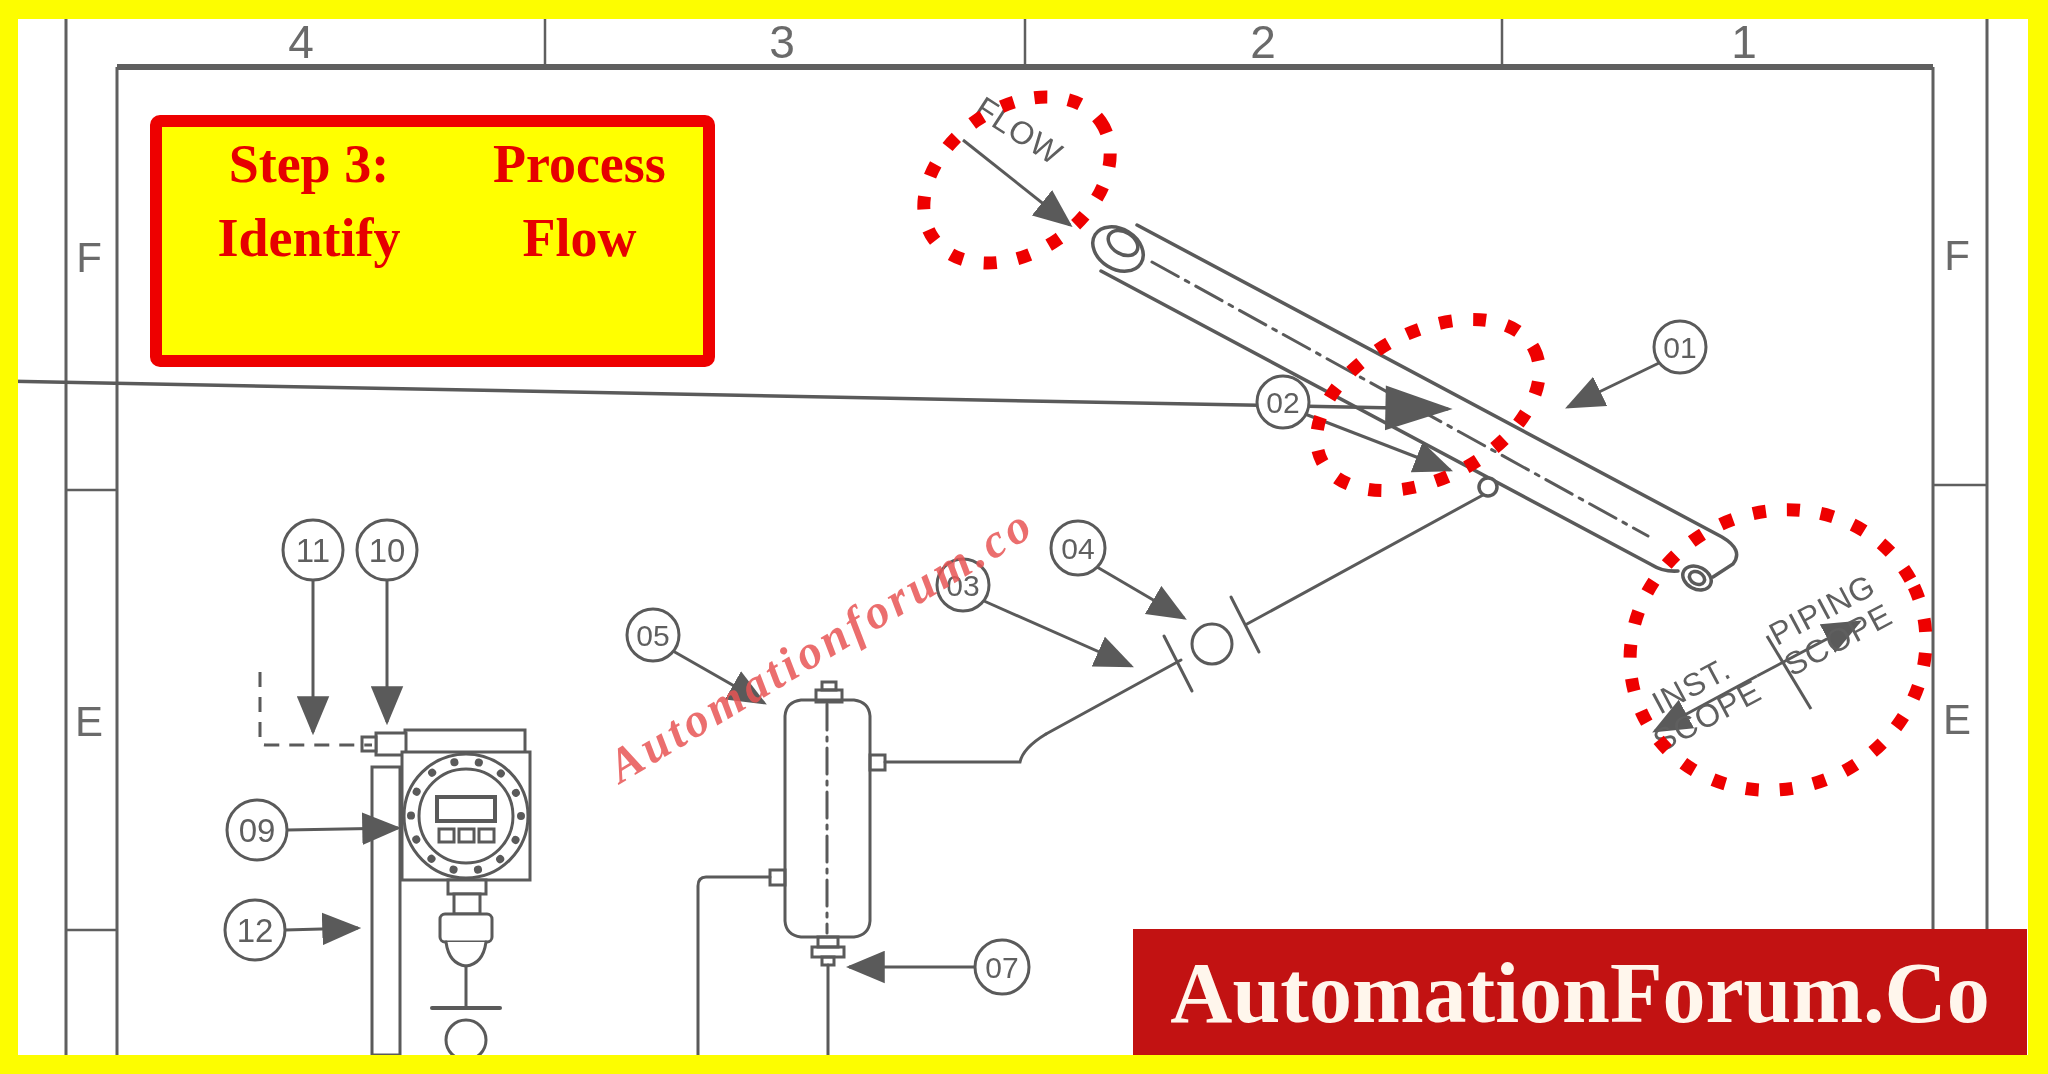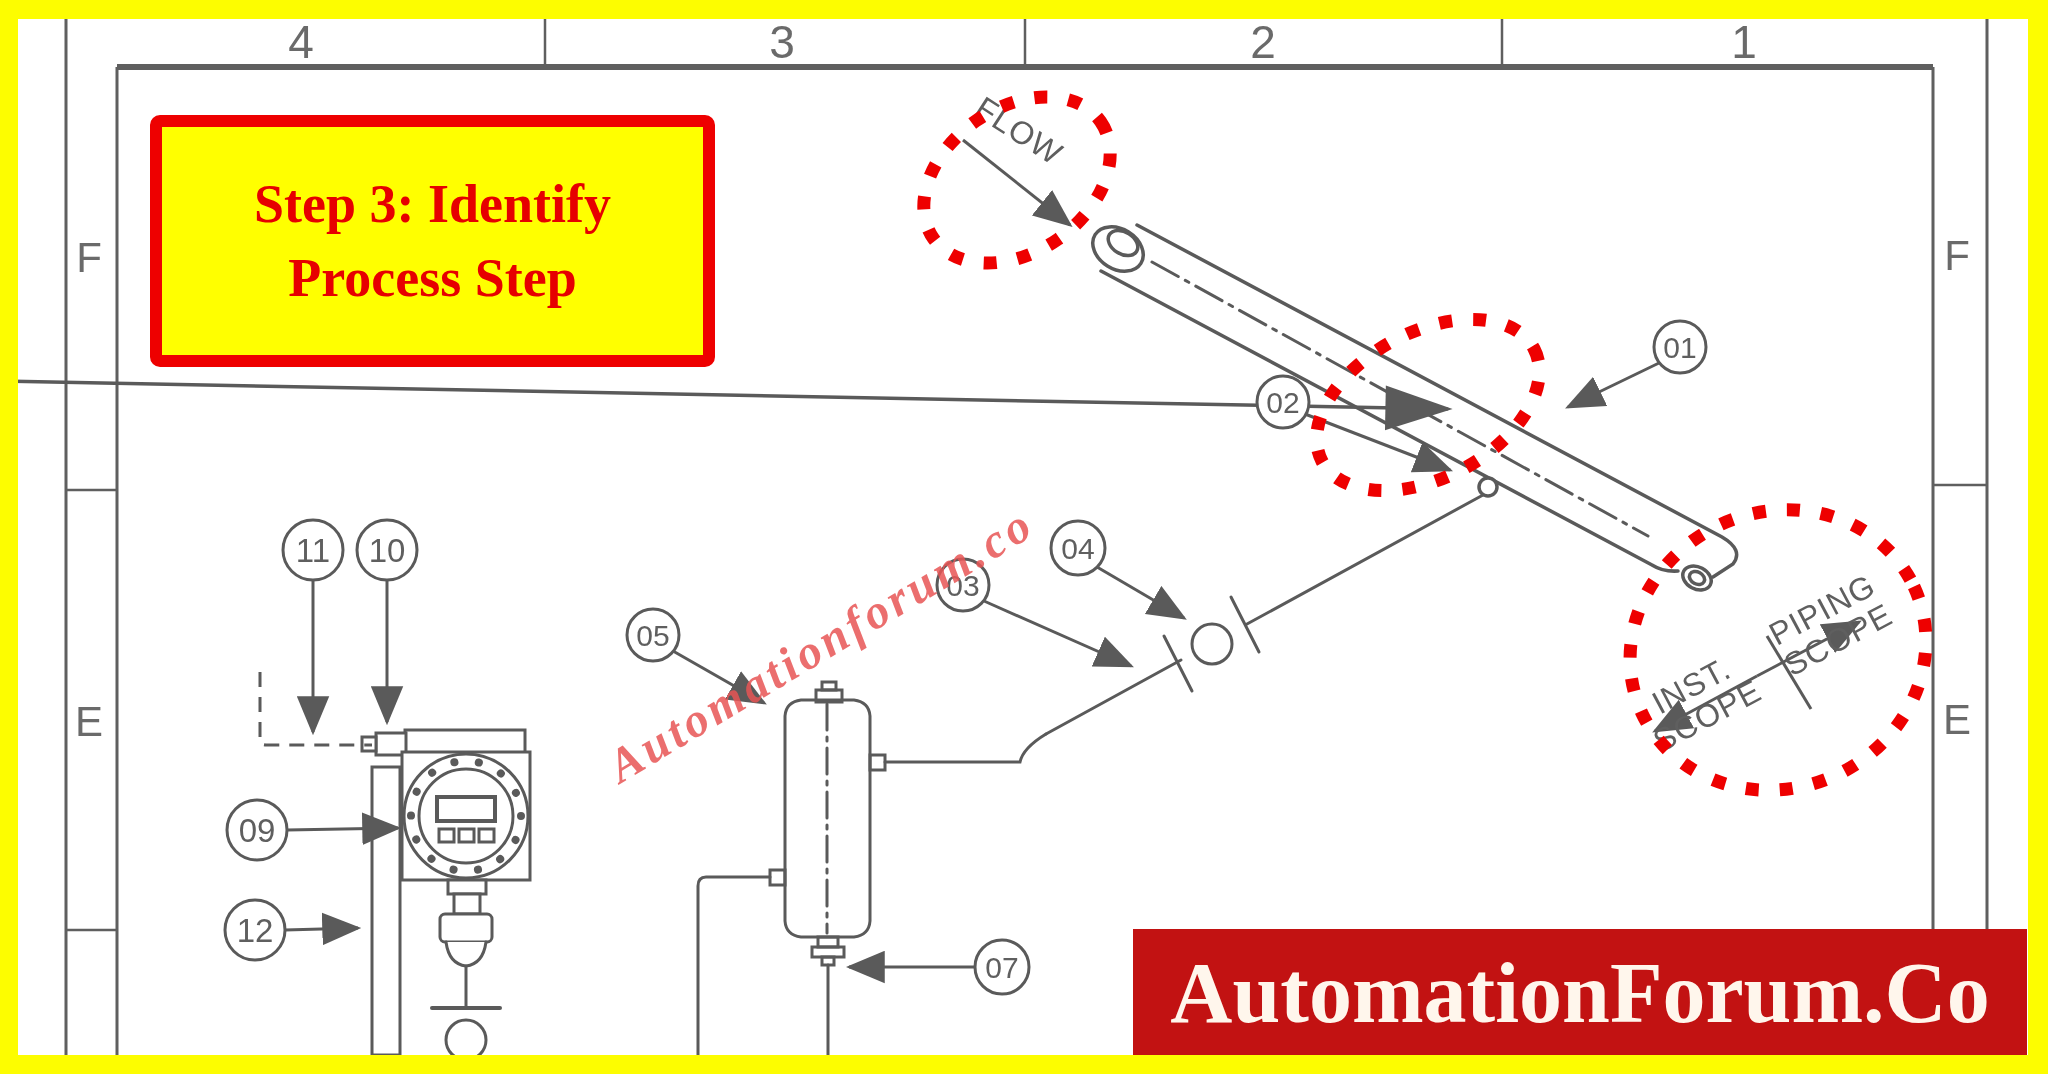--- a/index.html
+++ b/index.html
@@ -6,21 +6,21 @@
   .stage{position:relative;width:2048px;height:1074px;background:#ffffff;overflow:hidden;
          font-family:"Liberation Sans",sans-serif;}
   .yb{position:absolute;background:#fdfd00;z-index:50;}
   .yb.top{left:0;top:0;width:2048px;height:19px;}
   .yb.bottom{left:0;top:1055px;width:2048px;height:19px;}
   .yb.left{left:0;top:0;width:18px;height:1074px;}
   .yb.right{left:2028px;top:0;width:20px;height:1074px;}
   svg.canvas{position:absolute;left:0;top:0;z-index:5;}
   .step-note{position:absolute;left:150px;top:115px;width:565px;height:252px;
      background:#ffff00;border:12px solid #ee0000;border-radius:10px;box-sizing:border-box;
-     z-index:10;display:flex;flex-direction:column;justify-content:center;text-align:center;}
+     z-index:10;display:flex;flex-direction:row;justify-content:center;text-align:center;}
   .step-note div{font-family:"Liberation Serif",serif;font-weight:700;color:#e60000;
      font-size:54px;line-height:74px;}
   .watermark{position:absolute;left:612px;top:742px;z-index:12;
      font-family:"Liberation Serif",serif;font-style:italic;font-weight:700;
      font-size:48px;letter-spacing:4px;color:rgba(231,85,85,0.85);
      transform:rotate(-31deg);transform-origin:0 50%;white-space:nowrap;}
   .brand-banner{position:absolute;left:1133px;top:929px;width:894px;height:128px;
      background:#c21212;z-index:40;display:flex;align-items:center;justify-content:center;}
   .brand-banner span{font-family:"Liberation Serif",serif;font-weight:700;color:#fff6ec;
      font-size:86px;white-space:nowrap;}
@@ -206,21 +206,21 @@
 
     <g stroke="#ee0000" stroke-width="13" fill="none" stroke-dasharray="13 21">
       <ellipse cx="1017" cy="180" rx="102" ry="72" transform="rotate(-35 1017 180)"></ellipse>
       <ellipse cx="1428" cy="405" rx="120" ry="73" transform="rotate(-28 1428 405)"></ellipse>
       <ellipse cx="1778" cy="650" rx="150" ry="138" transform="rotate(-25 1778 650)"></ellipse>
     </g>
   </svg>
 
   <div class="step-note">
     <div>Step 3: Identify</div>
-    <div>Process Step</div>
+    <div>Process Flow</div>
   </div>
 
   <div class="watermark">Automationforum.co</div>
 
   <div class="brand-banner">
     <span>AutomationForum.Co</span>
   </div>
 
   <div class="yb top"></div>
   <div class="yb bottom"></div>

